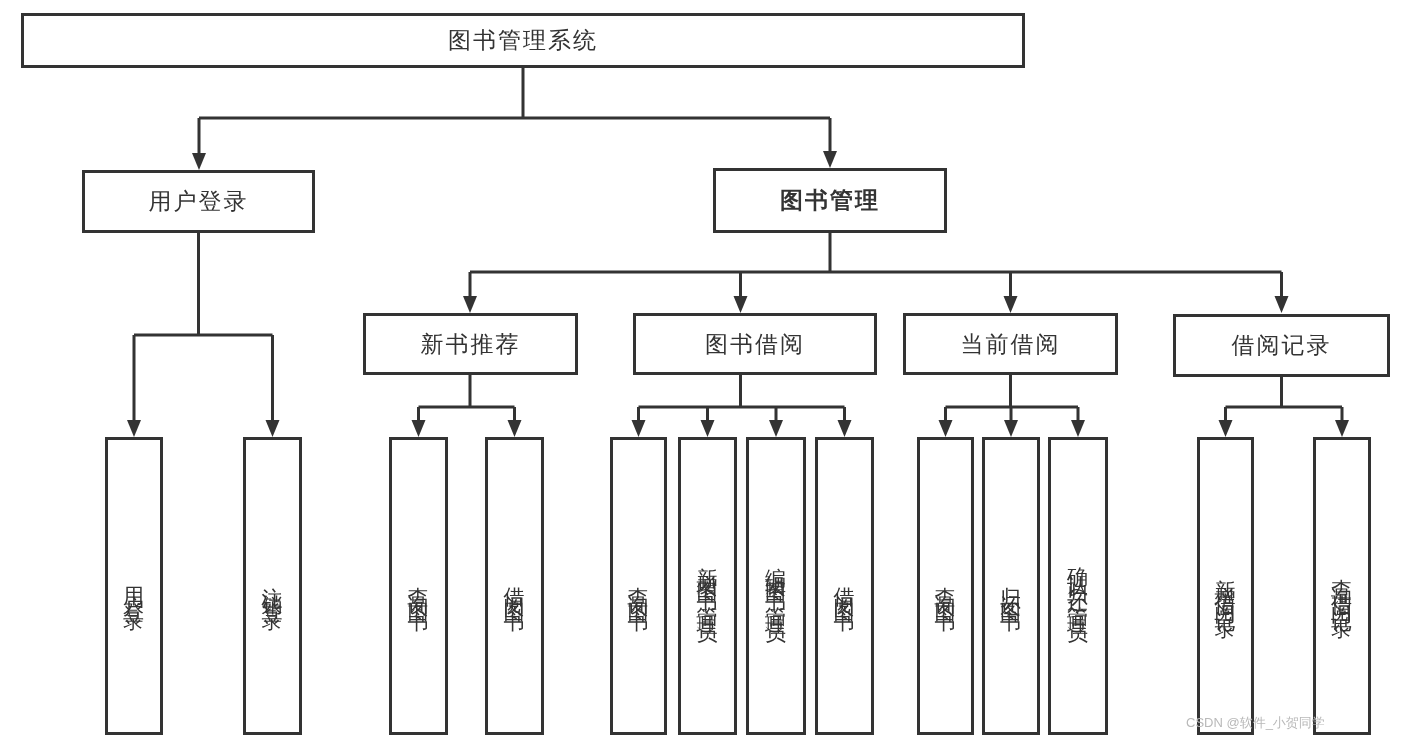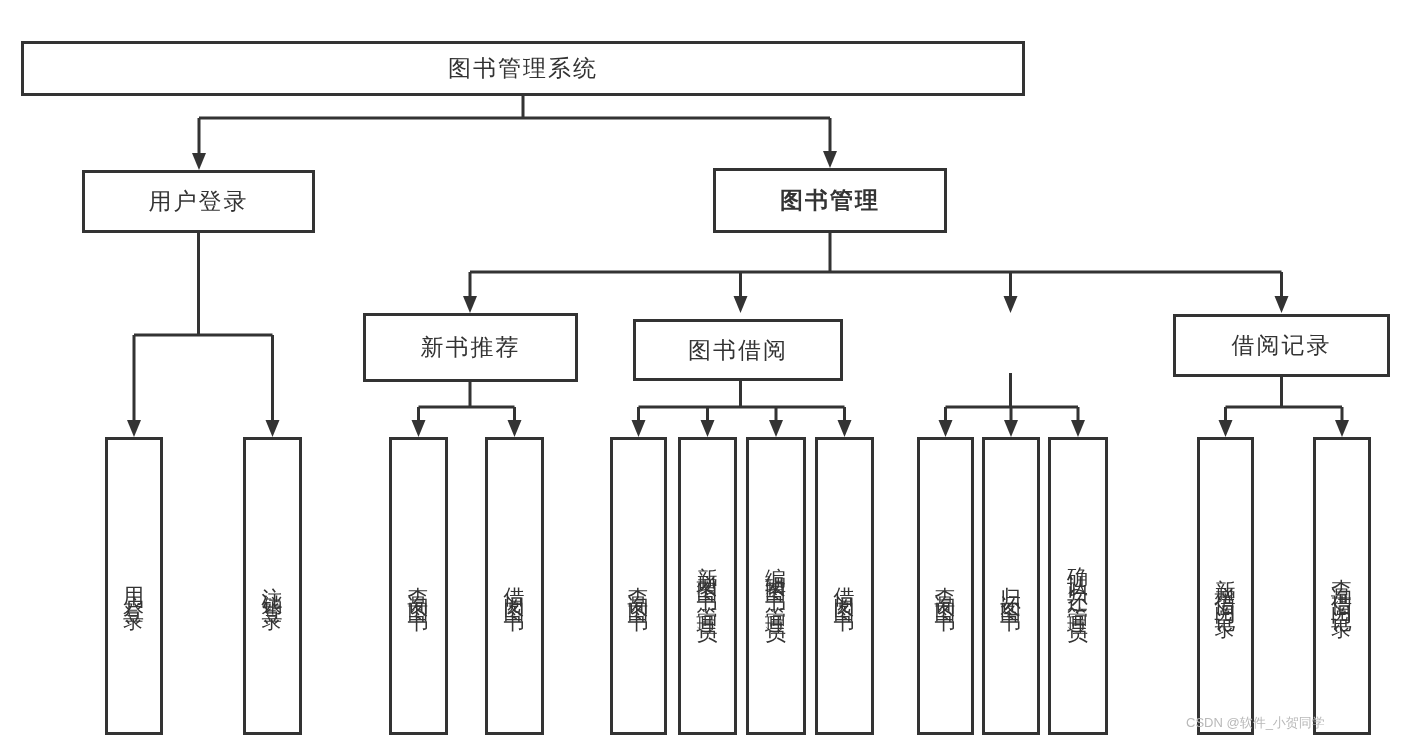--- a/index.html
+++ b/index.html
@@ -85,36 +85,39 @@
     <path d="M1010.5,373 L1010.5,407 M945.5,407 L1078,407 M945.5,407 L945.5,421 M1011,407 L1011,421 M1078,407 L1078,421"></path>
     <polygon points="938.5,420 952.5,420 945.5,437"></polygon>
     <polygon points="1004,420 1018,420 1011,437"></polygon>
     <polygon points="1071,420 1085,420 1078,437"></polygon>
 
     <path d="M1281.5,375 L1281.5,407 M1225.5,407 L1342,407 M1225.5,407 L1225.5,421 M1342,407 L1342,421"></path>
     <polygon points="1218.5,420 1232.5,420 1225.5,437"></polygon>
     <polygon points="1335,420 1349,420 1342,437"></polygon>
   </svg>
 
-  <div class="node hnode" style="left:21px;top:13px;width:1004px;height:55px;margin-top:28px;">
+  <div class="node hnode" style="left:21px;top:13px;width:1004px;height:55px;">
     <span>图书管理系统</span>
   </div>
 
   <div class="node hnode" style="left:82px;top:170px;width:233px;height:63px;">
     <span>用户登录</span>
   </div>
   <div class="node hnode" style="left:713px;top:168px;width:234px;height:65px;font-weight:bold;">
     <span>图书管理</span>
   </div>
 
-  <div class="node hnode" style="left:363px;top:313px;width:215px;height:69px;">
+  <div class="node hnode" style="left:363px;top:313px;width:215px;height:62px;">
     <span>新书推荐</span>
   </div>
-  <div class="node hnode" style="left:633px;top:313px;width:210px;height:62px;margin-top:6px;">
+  <div class="node hnode" style="left:633px;top:313px;width:244px;height:62px;">
     <span>图书借阅</span>
+  </div>
+  <div class="node hnode" style="left:903px;top:313px;width:215px;height:62px;">
+    <span>当前借阅</span>
   </div>
   <div class="node hnode" style="left:1173px;top:314px;width:217px;height:63px;">
     <span>借阅记录</span>
   </div>
 
   <div class="node vnode" style="left:105px;top:437px;width:58px;height:298px;">
     <span>用户登录</span>
   </div>
   <div class="node vnode" style="left:243px;top:437px;width:59px;height:298px;">
     <span>注销登录</span>

